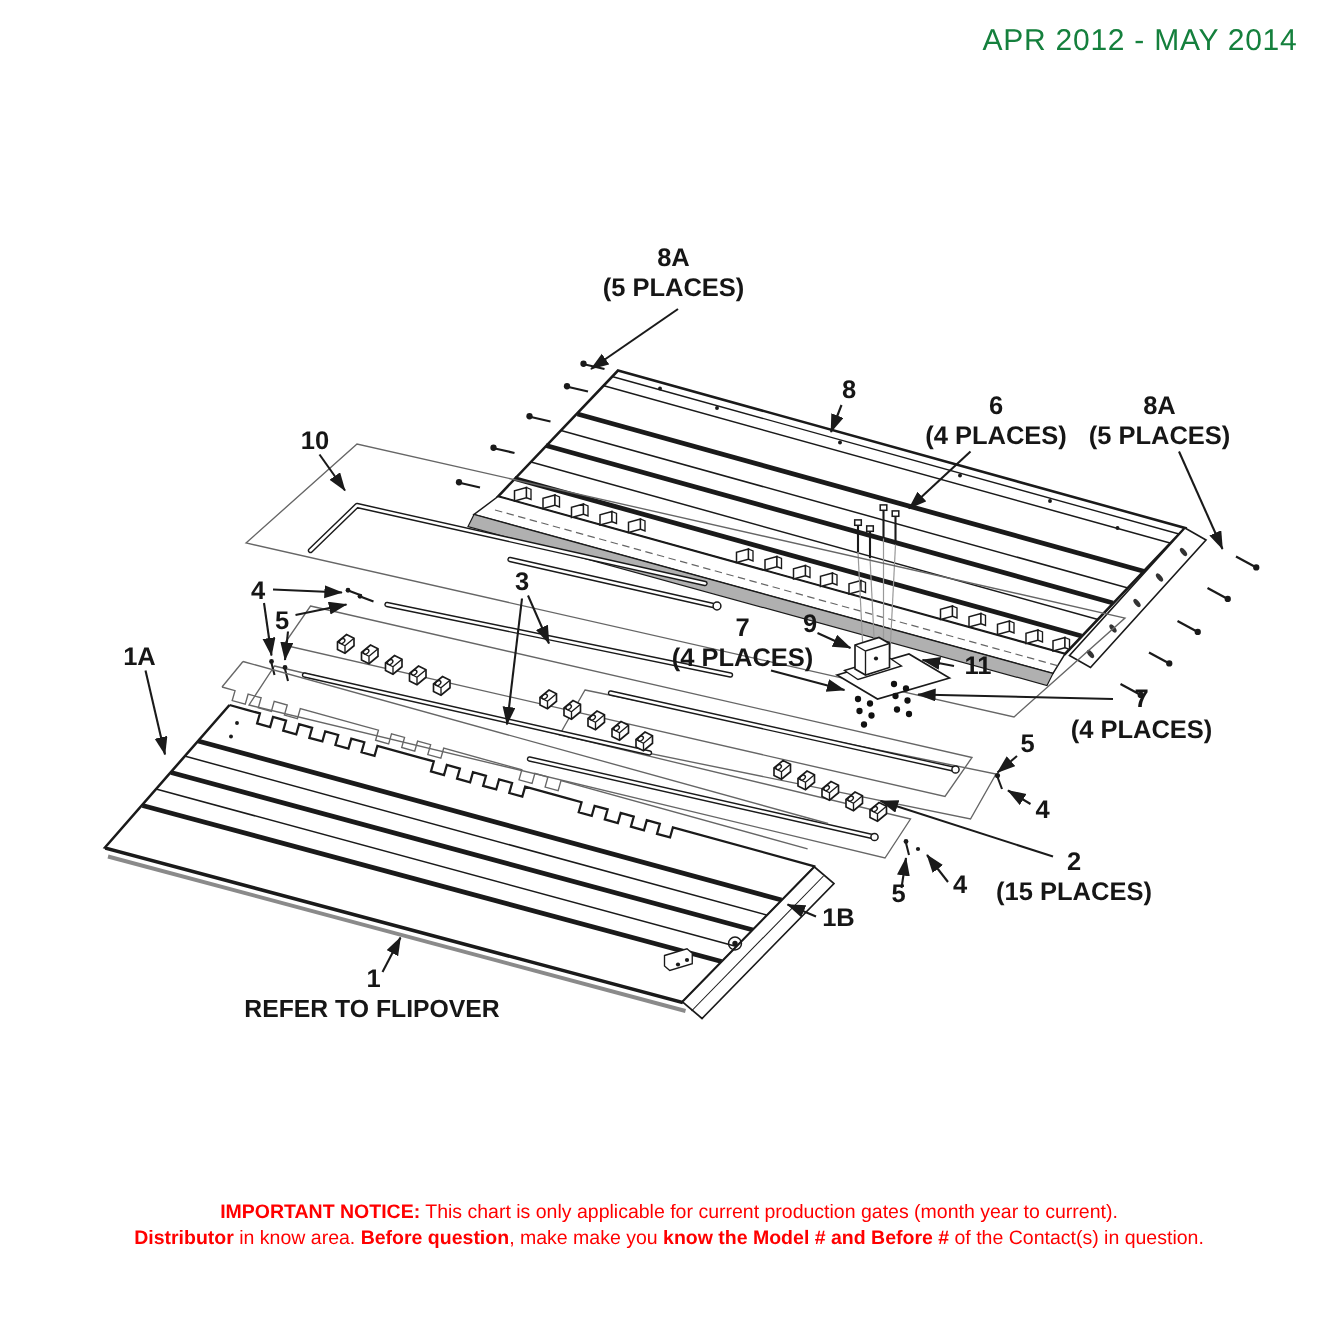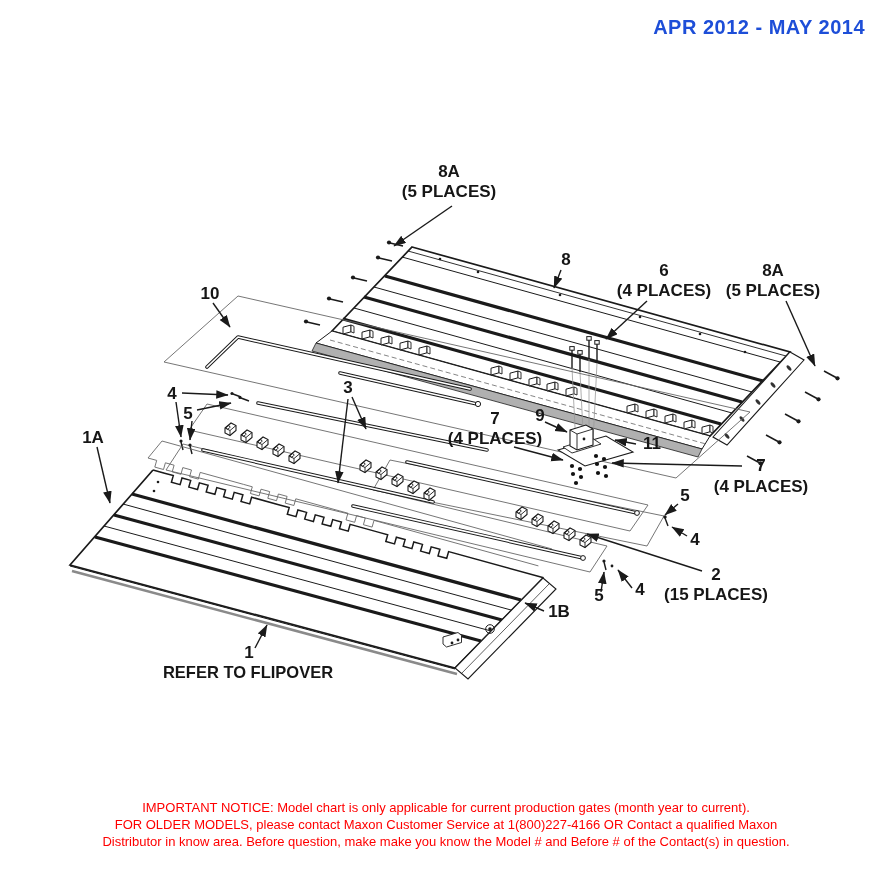--- a/index.html
+++ b/index.html
@@ -1,32 +1,32 @@
 <!DOCTYPE html>
 <html><head>
 <meta charset="utf-8">
 <style>
   html,body{margin:0;padding:0;background:#ffffff;}
   .page{position:relative;width:892px;height:892px;background:#ffffff;overflow:hidden;
         font-family:"Liberation Sans",sans-serif;}
-  .rev{position:absolute;top:16px;right:27px;font-size:20px;font-weight:bold;
-       color:#1d4ed8;letter-spacing:.5px;}
+  .rev{position:absolute;top:16px;right:27px;font-size:20px;font-weight:normal;
+       color:#15803d;letter-spacing:.5px;}
   svg{position:absolute;left:0;top:0;}
   .co{font-family:"Liberation Sans",sans-serif;font-size:17px;font-weight:bold;
       fill:#161616;text-anchor:middle;}
   .co-sm{font-family:"Liberation Sans",sans-serif;font-size:16.5px;font-weight:bold;
       fill:#161616;text-anchor:middle;}
   .ink{stroke:#1a1a1a;fill:none;}
   .lead{stroke:#1a1a1a;stroke-width:1.4;fill:none;}
   .thin{stroke:#666;stroke-width:0.9;fill:none;}
   .tube{stroke:#1a1a1a;stroke-width:3.6;stroke-linecap:round;stroke-linejoin:round;fill:none;}
   .tubein{stroke:#ffffff;stroke-width:1.7;stroke-linecap:round;stroke-linejoin:round;fill:none;}
   .notice{position:absolute;top:799px;left:0;width:892px;text-align:center;
           font-size:13px;line-height:17px;color:#ff0000;}
-  .notice .b{font-weight:normal;}
+  .notice .b{font-weight:bold;}
 </style>
 </head>
 <body>
 
 <div class="page">
 
   <div class="rev">APR 2012 - MAY 2014</div>
 
   <svg width="892" height="892" viewBox="0 0 892 892">
     <defs>
@@ -323,18 +323,17 @@
       <text x="716" y="600" class="co">(15 PLACES)</text>
       <text x="599" y="601" class="co">5</text>
       <text x="640" y="595" class="co">4</text>
       <text x="559" y="617" class="co">1B</text>
       <text x="249" y="658" class="co">1</text>
       <text x="248" y="678" class="co-sm">REFER TO FLIPOVER</text>
     </g>
   </svg>
 
   <div class="notice">
-    <div><span class="b">IMPORTANT NOTICE:</span><span> Model chart is only applicable for current production gates (month year to current).</span></div>
-    <div><span class="b">FOR OLDER MODELS, please contact Maxon Customer Service</span><span> at </span><span class="b">1(800)227-4166 OR Contact a qualified Maxon</span></div>
+    <div><span class="b">IMPORTANT NOTICE:</span><span> This chart is only applicable for current production gates (month year to current).</span></div>
     <div><span class="b">Distributor</span><span> in know area. </span><span class="b">Before question</span><span>, make make you </span><span class="b">know the Model # and Before #</span><span> of the Contact(s) in question.</span></div>
   </div>
 
 </div>
 
 </body></html>

